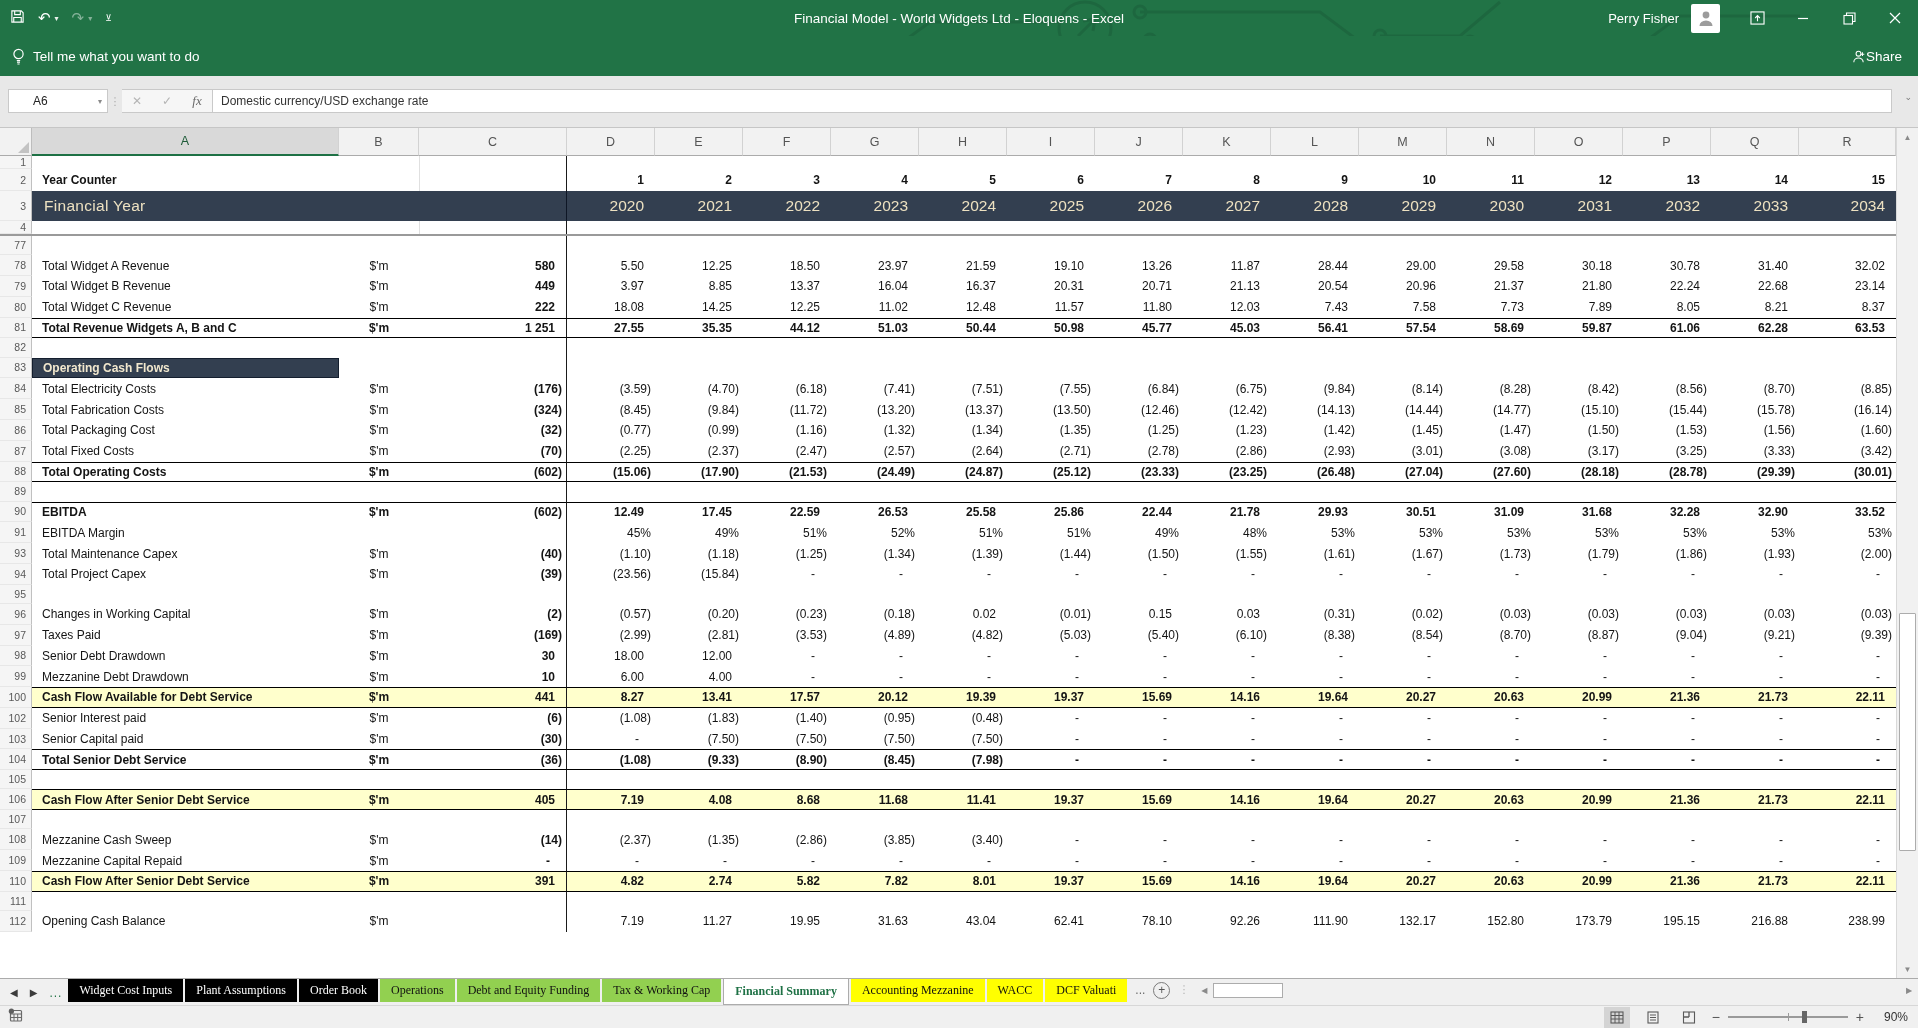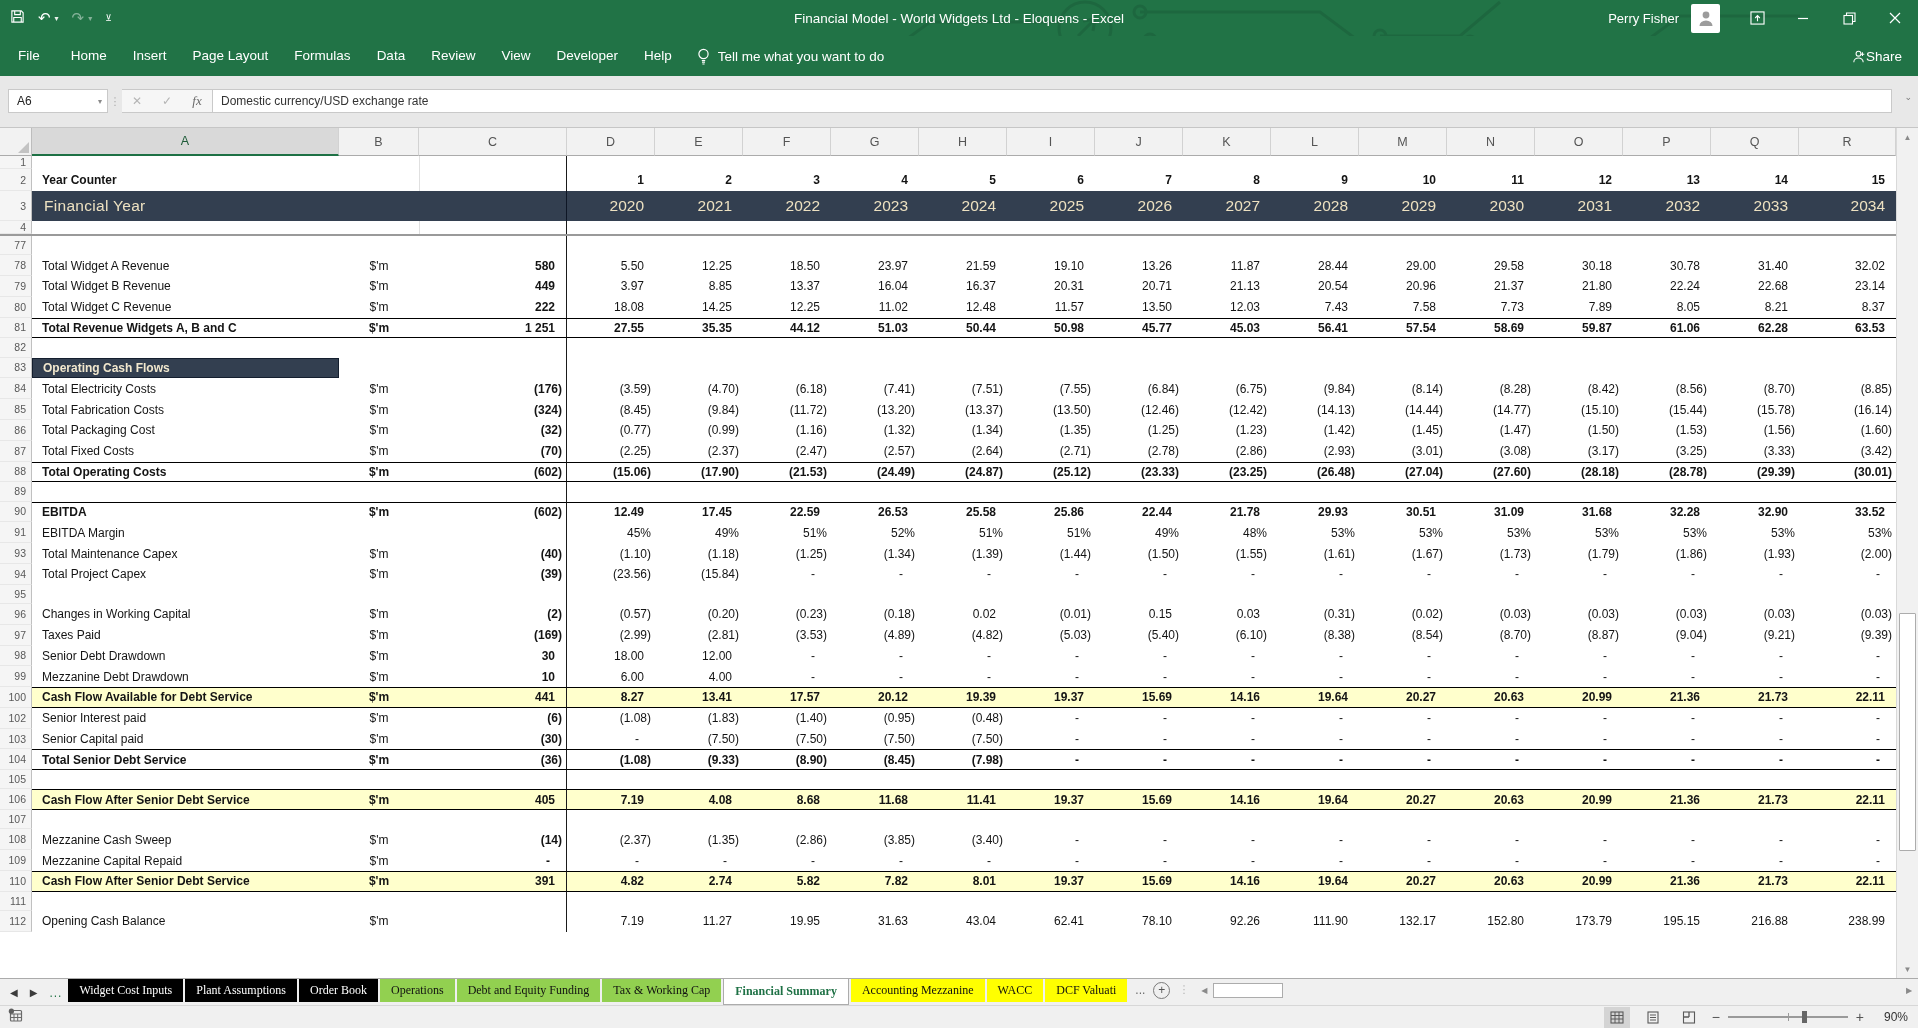--- a/index.html
+++ b/index.html
@@ -23,21 +23,21 @@
   
   .ribbonbar { position:absolute; top:36px; left:0; width:100%; height:40px; background:#217346; display:flex; align-items:center; z-index:1; }
   .rtab { color:#fff; font-size:13.5px; padding:0 13px; height:40px; line-height:40px; cursor:default; }
   .rtab:first-child { padding:0 18px; }
   .tellme { display:flex; align-items:center; gap:8px; color:#fff; font-size:13.5px; margin-left:12px; }
   .share { position:absolute; right:16px; display:flex; align-items:center; color:#fff; font-size:13.5px; }
 
   
   .fbar { position:absolute; top:76px; left:0; width:100%; height:52px; background:#E8E8E8; border-bottom:1px solid #C6C6C6; }
   .fbar-inner { position:absolute; top:13px; left:8px; right:0; height:24px; display:flex; align-items:stretch; }
-  .namebox { width:100px; background:#fff; border:1px solid #C9C9C9; display:flex; align-items:center; font-size:12px; color:#222; padding-left:8px; position:relative; }
+  .namebox { width:100px; background:#fff; border:1px solid #C9C9C9; display:flex; align-items:center; font-size:12px; color:#222; padding-left:24px; position:relative; }
   .namebox .nb-dd { position:absolute; right:5px; font-size:8px; color:#8a8a8a; }
   .fdots { width:14px; display:flex; align-items:center; justify-content:center; color:#ADADAD; font-size:11px; }
   .fbtns { display:flex; align-items:center; background:#F6F6F6; border:1px solid #C9C9C9; border-left:none; }
   .fbtn { width:30px; text-align:center; font-size:12px; color:#B5B5B5; }
   .fbtn.fx { color:#6a6a6a; font-style:italic; font-family:"Liberation Serif", serif; font-size:13px; }
   .ffield { flex:1; background:#fff; border:1px solid #C9C9C9; border-left:none; display:flex; align-items:center; padding-left:8px;
     font-size:12px; color:#333; margin-right:26px; }
   .fchev { position:absolute; right:6px; top:16px; color:#7a7a7a; font-size:9px; }
 
   
@@ -172,32 +172,20 @@
       </span>
       <span class="winbtn">
         <svg width="12" height="12" viewBox="0 0 12 12">
             <path d="M1 1 L11 11 M11 1 L1 11" stroke="#fff" stroke-width="1.2"></path>
           </svg>
       </span>
     </div>
   </div>
 
   <div class="ribbonbar">
-    <div style="display:flex;">
-        <div class="rtab">File</div>
-        <div class="rtab">Home</div>
-        <div class="rtab">Insert</div>
-        <div class="rtab">Page Layout</div>
-        <div class="rtab">Formulas</div>
-        <div class="rtab">Data</div>
-        <div class="rtab">Review</div>
-        <div class="rtab">View</div>
-        <div class="rtab">Developer</div>
-        <div class="rtab">Help</div>
-      </div>
     <div class="tellme">
       <svg width="13" height="17" viewBox="0 0 13 17">
           <circle cx="6.5" cy="6" r="4.6" fill="none" stroke="#fff" stroke-width="1.2"></circle>
           <path d="M4.8 12.5 h3.4 M5 14.2 h3 M5.4 16 h2.2" stroke="#fff" stroke-width="1.2"></path>
         </svg>
       <span>Tell me what you want to do</span>
     </div>
     <div class="share">
       <svg width="15" height="15" viewBox="0 0 16 16">
           <circle cx="8" cy="5" r="2.6" fill="none" stroke="#fff" stroke-width="1.1"></circle>
@@ -404,21 +392,21 @@
           <div class="gut">80</div>
           <div class="cell col-a">Total Widget C Revenue</div>
           <div class="cell col-b">$'m</div>
           <div class="cell col-c num p1">222</div>
           <div class="cell col-v num p1">18.08</div>
           <div class="cell col-v num p1">14.25</div>
           <div class="cell col-v num p1">12.25</div>
           <div class="cell col-v num p1">11.02</div>
           <div class="cell col-v num p1">12.48</div>
           <div class="cell col-v num p1">11.57</div>
-          <div class="cell col-v num p1">13.50</div>
+          <div class="cell col-v num p1">11.80</div>
           <div class="cell col-v num p1">12.03</div>
           <div class="cell col-v num p1">7.43</div>
           <div class="cell col-v num p1">7.58</div>
           <div class="cell col-v num p1">7.73</div>
           <div class="cell col-v num p1">7.89</div>
           <div class="cell col-v num p1">8.05</div>
           <div class="cell col-v num p1">8.21</div>
           <div class="cell col-v num col-last p1">8.37</div>
         </div>
         <div class="grow k-total">

